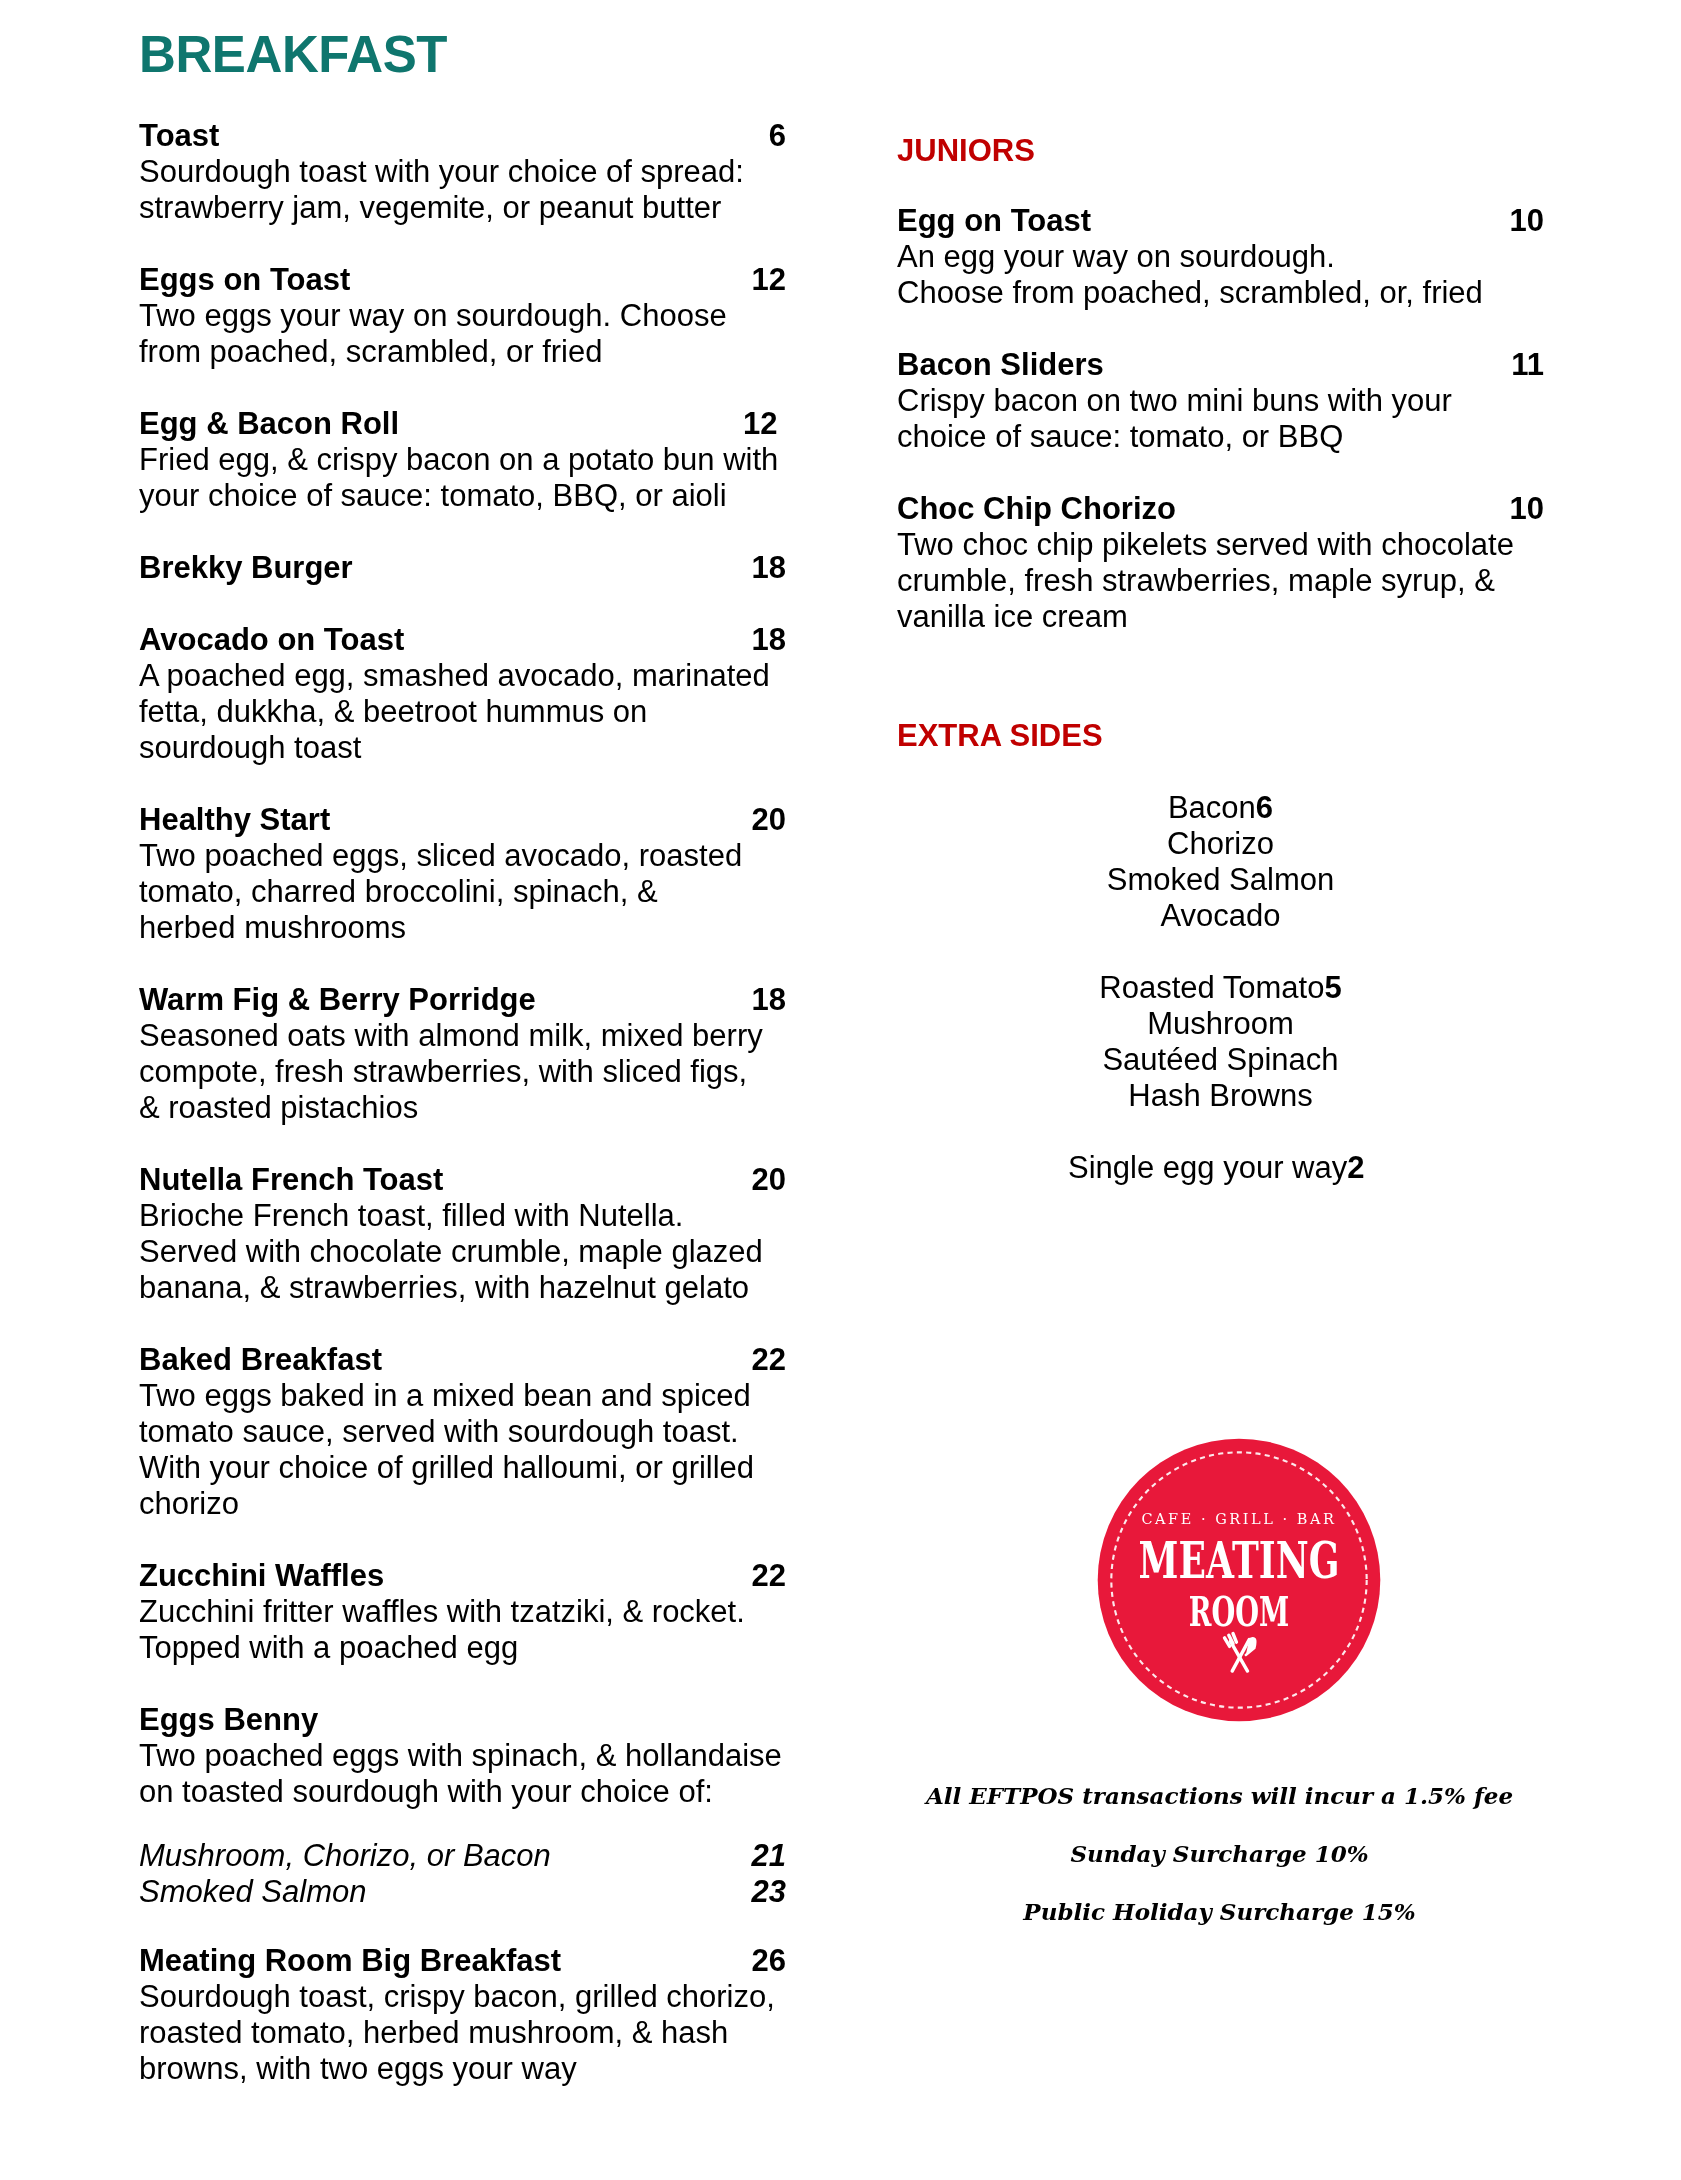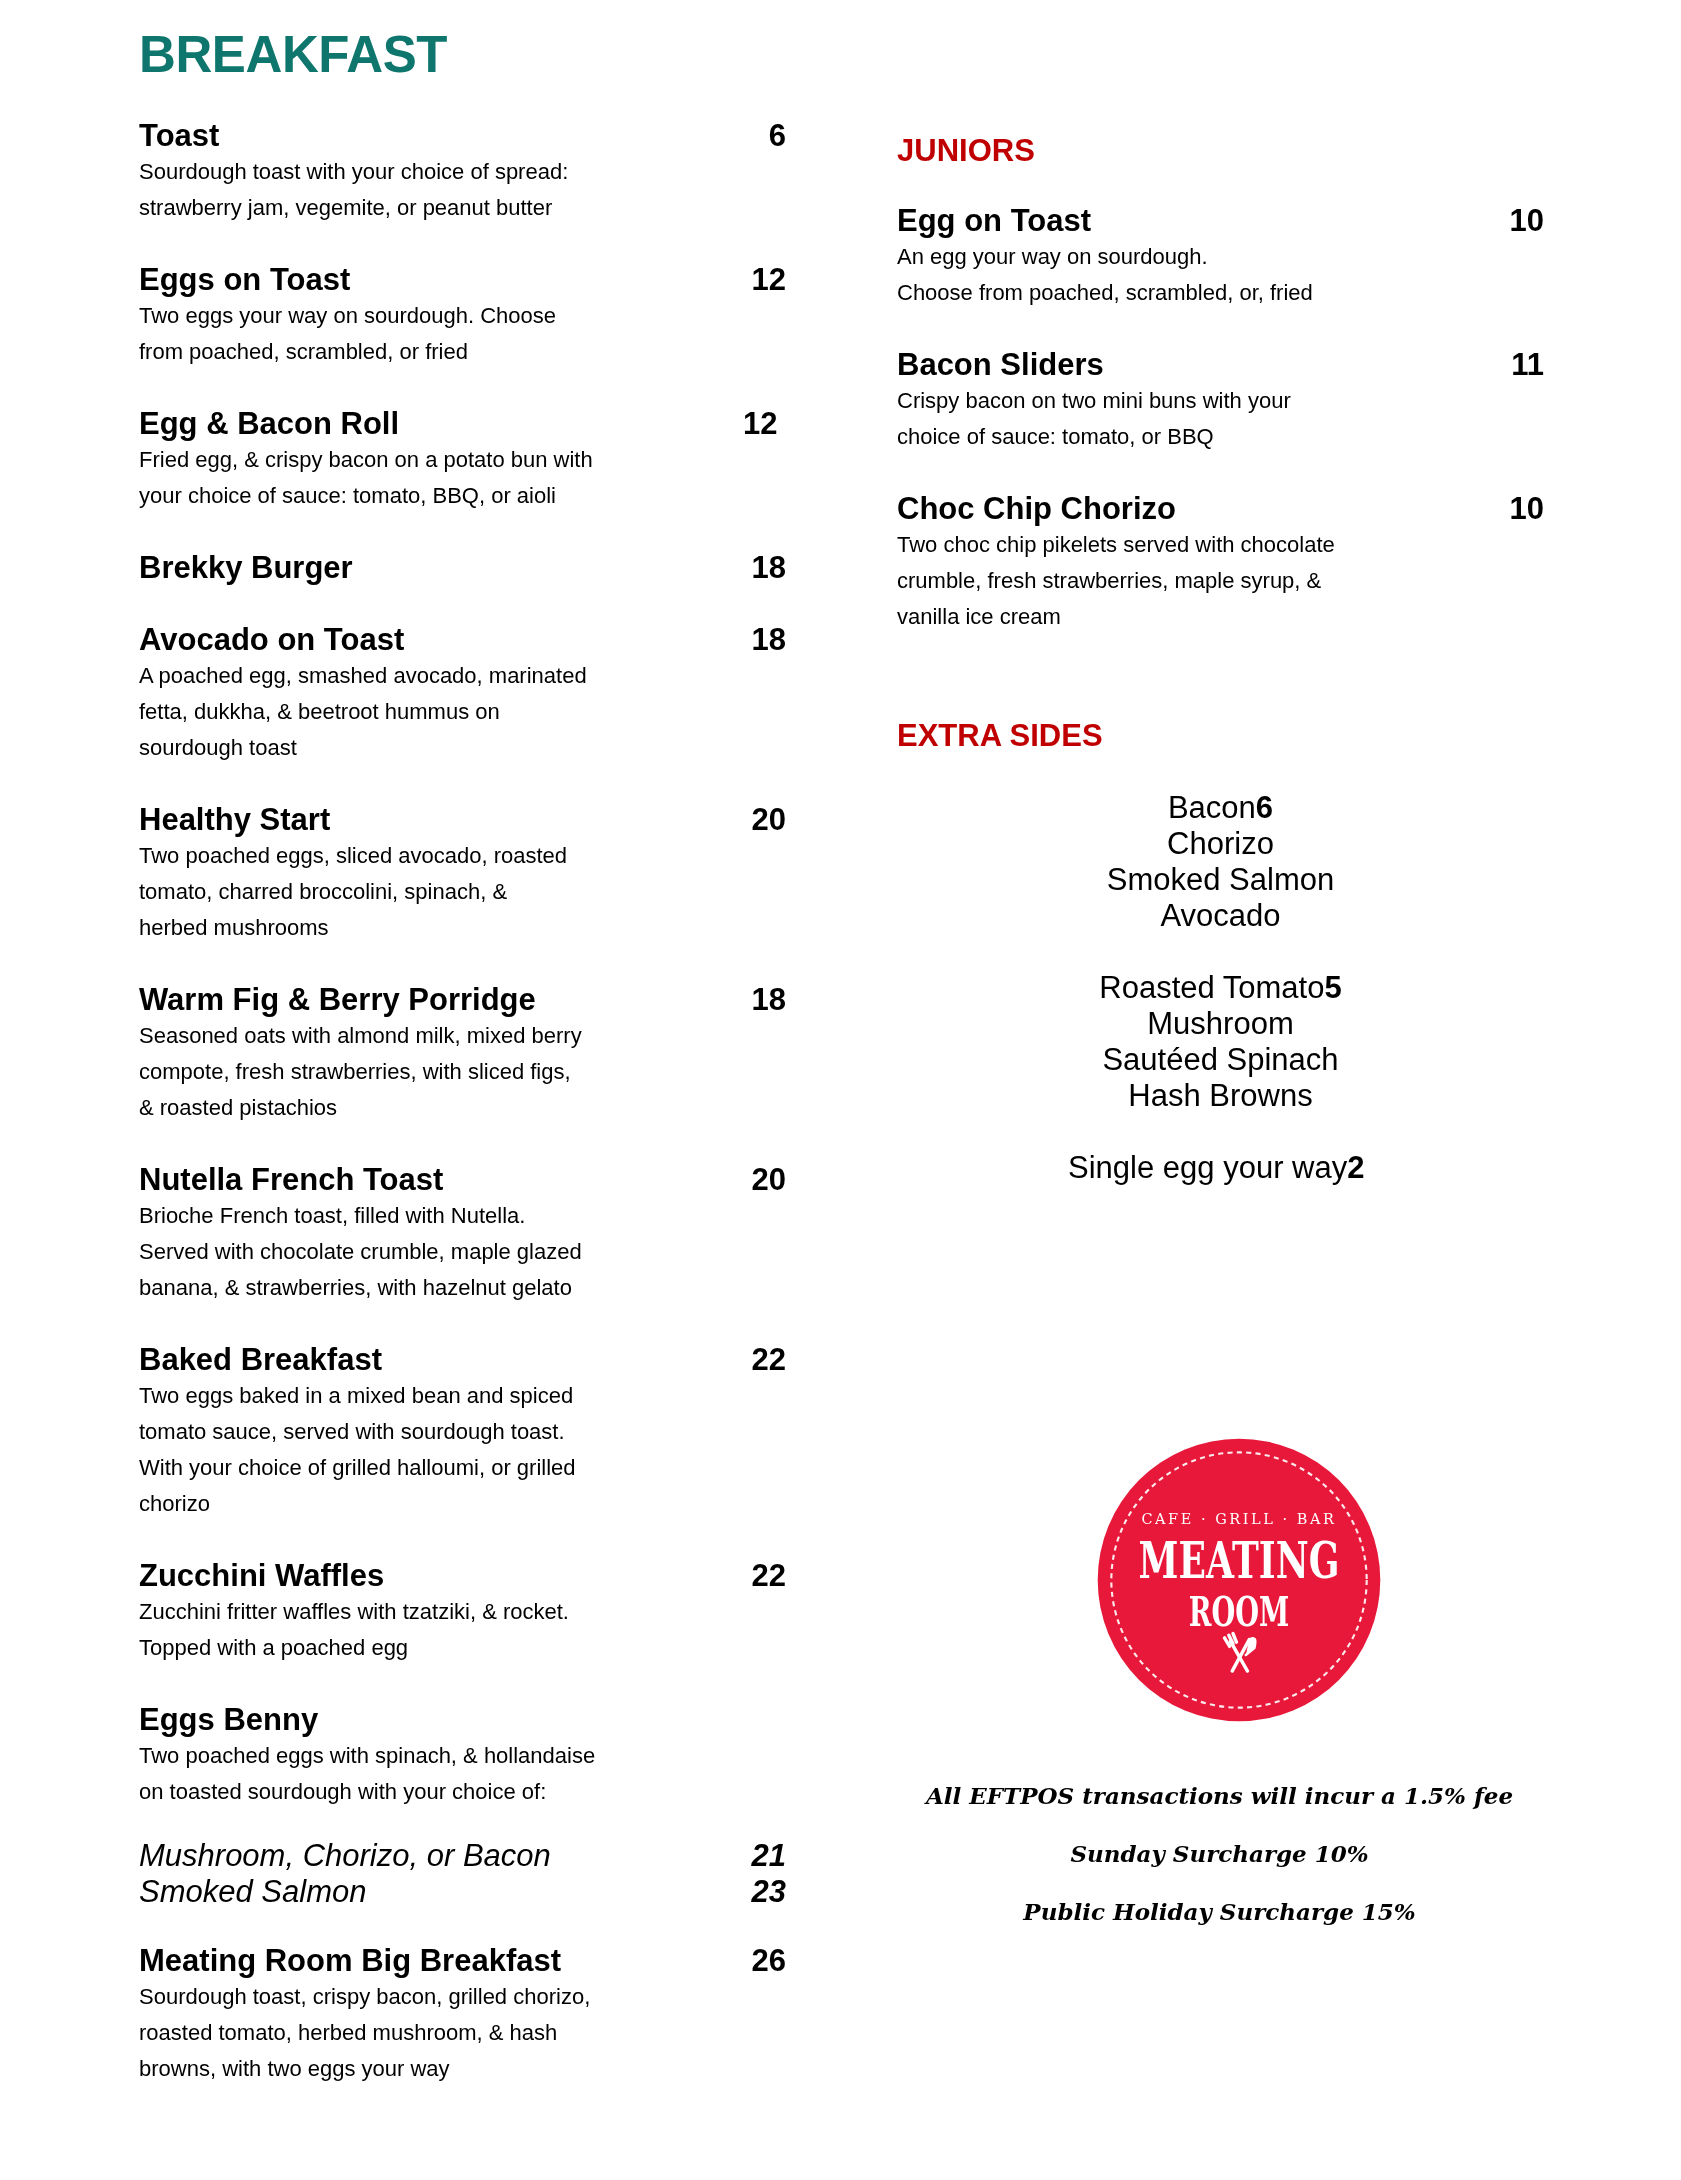--- a/index.html
+++ b/index.html
@@ -10,21 +10,21 @@
   .col { position: absolute; }
   .col-left { left: 139px; top: 118px; width: 647px; }
   .col-right { left: 897px; top: 133px; width: 647px; }
   .section-head { font-size: 31px; font-weight: bold; color: #C00000; line-height: 36px; height: 36px; }
   .item { margin-bottom: 36px; }
   .row { display: flex; justify-content: space-between; align-items: baseline;
          font-size: 31px; line-height: 36px; gap: 21px; }
   .name { font-weight: bold; }
   .price { font-weight: bold; }
   .price.shift { margin-right: 8.5px; }
-  .desc { font-size: 22px; line-height: 36px; white-space: pre-line; }
+  .desc { font-size: 31px; line-height: 36px; white-space: pre-line; }
   .option-row { display: flex; justify-content: space-between; font-size: 31px; line-height: 36px; font-style: italic; }
   .option-row .price { font-style: italic; }
   .options { margin-top: 28px; }
   .spacer { height: 36px; }
   .side-group { margin-bottom: 36px; }
   .side-row { display: flex; justify-content: center; font-size: 31px; line-height: 36px; }
   .logo { position: absolute; left: 1096px; top: 1437px; width: 286px; height: 286px; }
   .notes { position: absolute; left: 896px; top: 1774px; width: 647px; text-align: center;
            font-family: "DejaVu Serif", serif; font-style: italic; font-weight: bold; font-size: 23px; }
   .note { height: 58px; line-height: 43px; }

